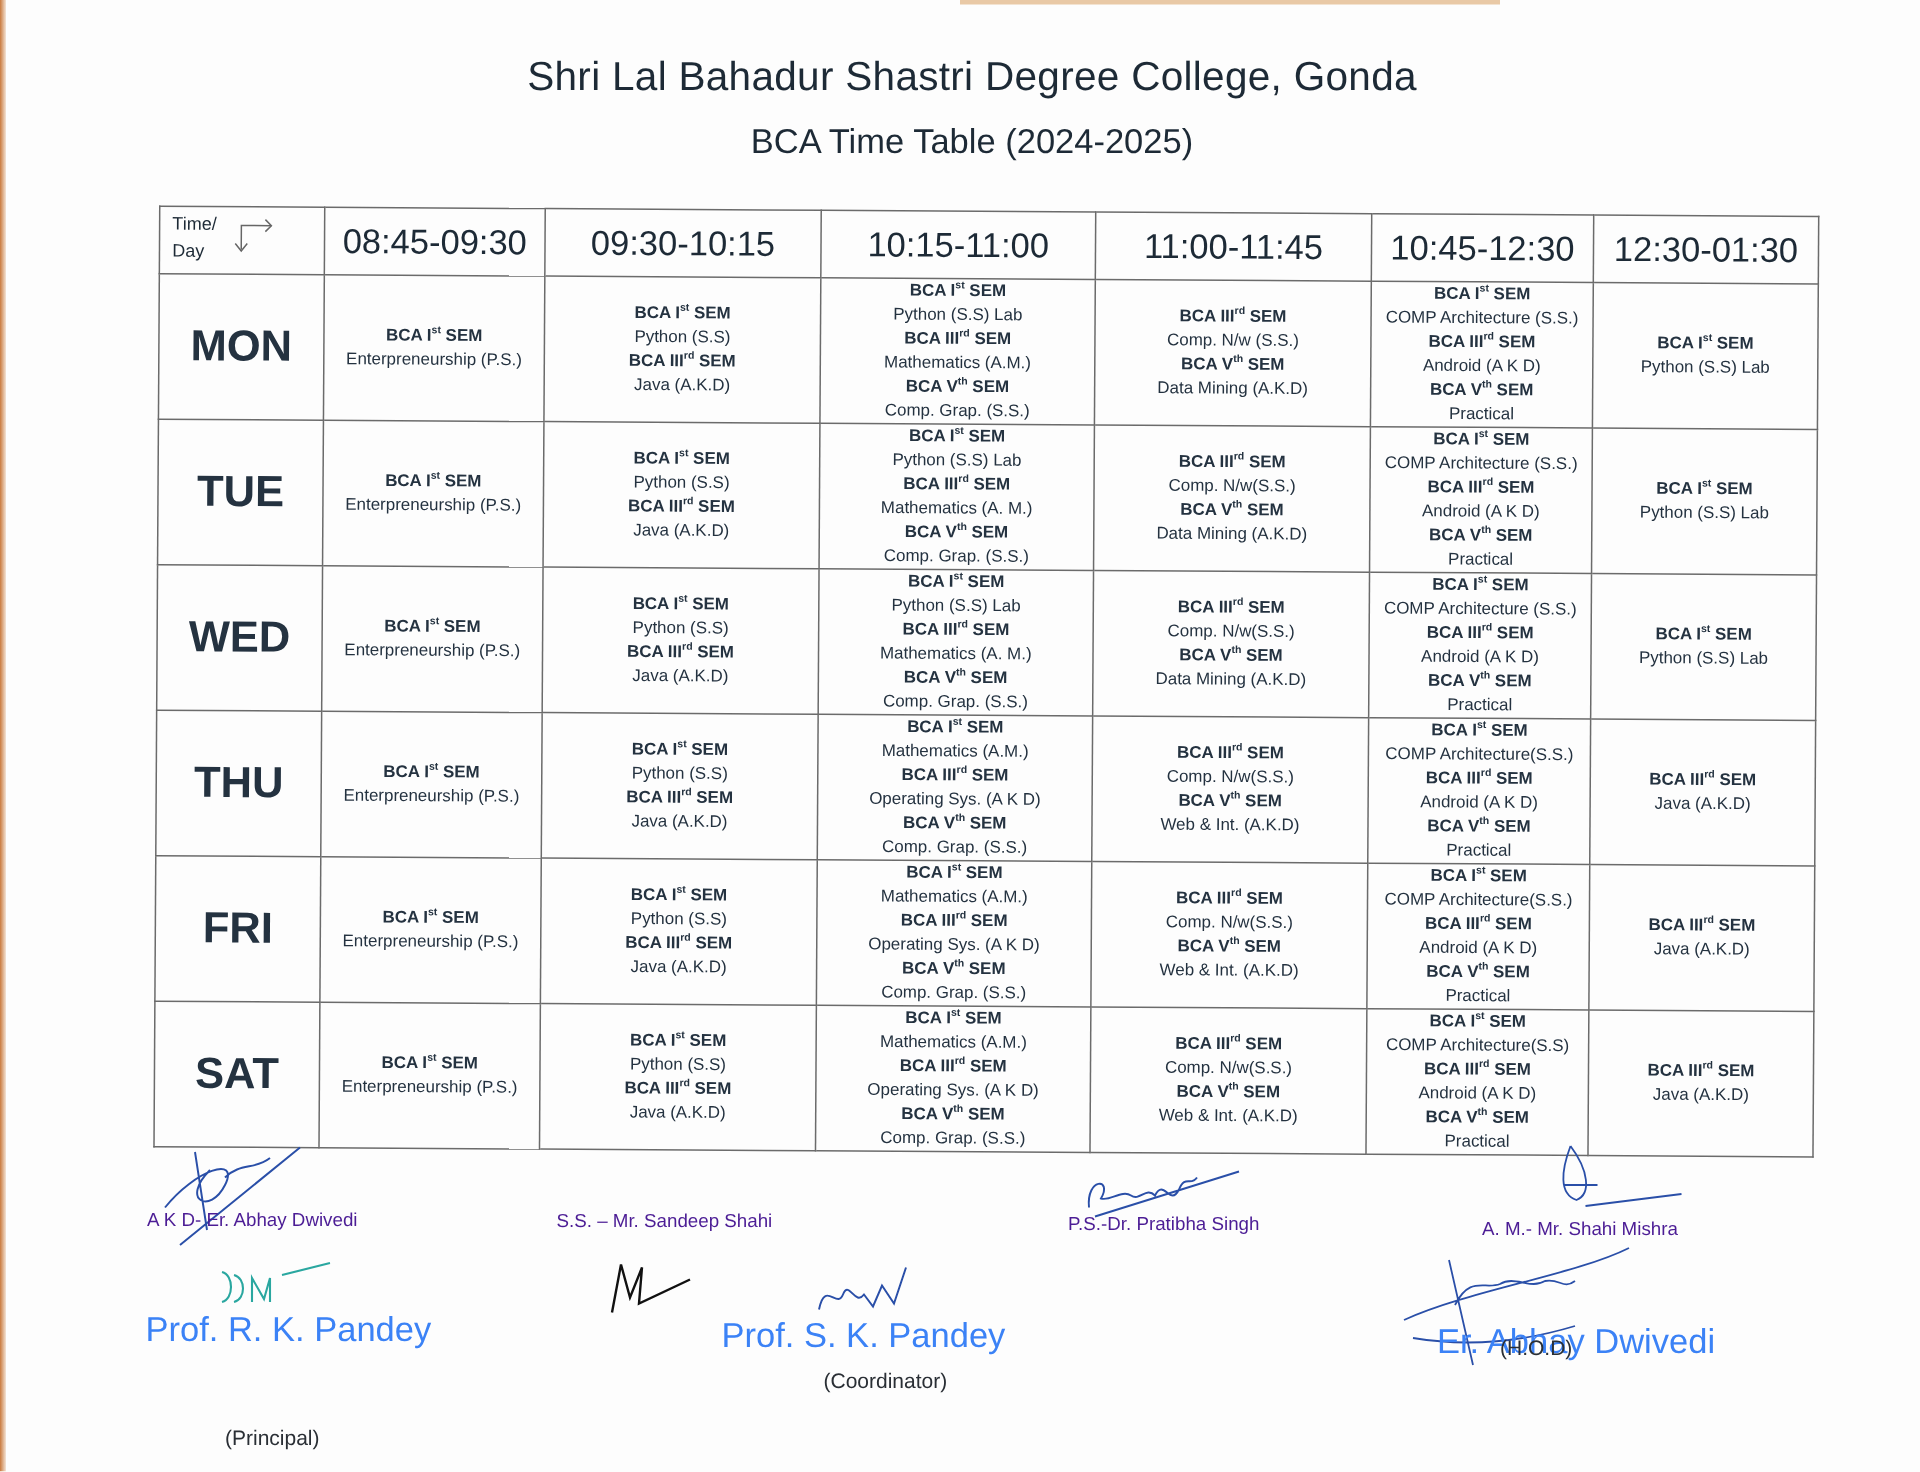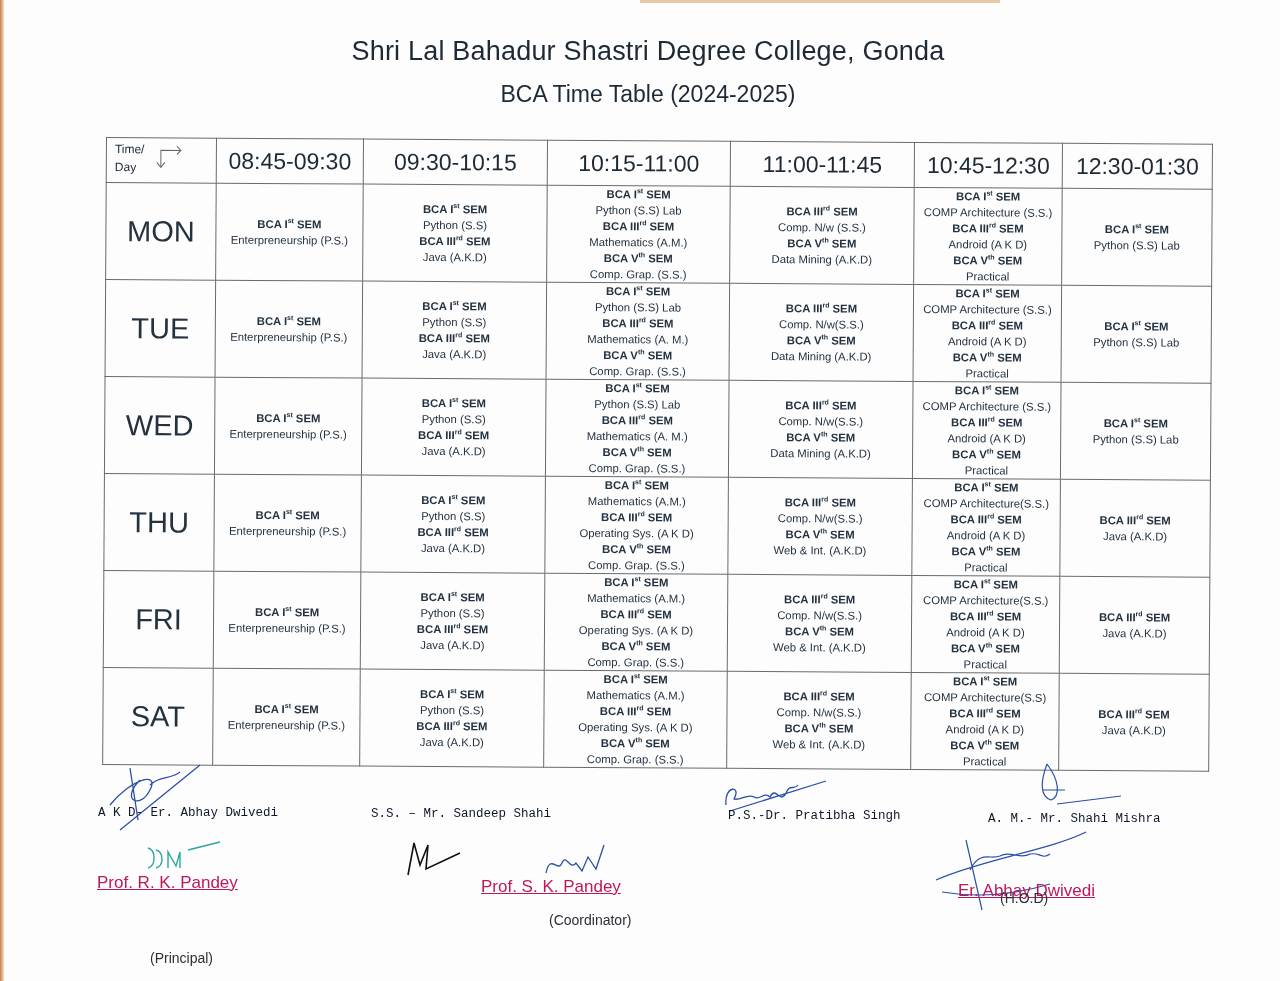--- a/index.html
+++ b/index.html
@@ -36,29 +36,29 @@
       text-align: center; vertical-align: middle;
       padding: 0; color: #243240;
     }
     table.tt th {
       height: 44px; font-weight: normal; font-size: 23px; color: #1d2a36;
     }
     table.tt th.corner { text-align: left; vertical-align: top; font-size: 12px; position: relative; }
     .corner .t1 { position: absolute; left: 8px; top: 4px; }
     .corner .t2 { position: absolute; left: 8px; top: 22px; text-align: center; }
     .corner svg { position: absolute; left: 44px; top: 4px; }
-    td.day { font-size: 29px; font-weight: normal; color: #1a2b3a; }
+    td.day { font-size: 29px; font-weight: bold; color: #1a2b3a; }
     table.tt tr.row td { height: 95px; }
     .cell { font-size: 11.3px; line-height: 16px; }
     .cell .sem { font-weight: bold; }
     .cell .subj { font-weight: normal; }
     sup { font-size: 7px; vertical-align: 5px; line-height: 0; }
     .sign-area { position: absolute; left: 0; top: 0; width: 1280px; height: 981px; pointer-events: none; }
-    .key { position: absolute; font-size: 12.5px; color: #0f172a; font-family: Liberation Mono, monospace; }
-    .big-name { position: absolute; font-size: 17px; color: #be185d; text-decoration: underline; }
+    .key { position: absolute; font-size: 12.5px; color: #4c1d95; }
+    .big-name { position: absolute; font-size: 23px; color: #3b82f6; }
     .role { position: absolute; font-size: 14px; color: #2a2f35; }
     svg.sig { position: absolute; overflow: visible; }
   </style>
 </head>
 <body>
 
 <div class="edge-left"></div>
 <div class="edge-top"></div>
 
 <div class="title">Shri Lal Bahadur Shastri Degree College, Gonda</div>
@@ -350,21 +350,21 @@
   </svg>
   <svg class="sig" style="left:1035px;top:760px" width="90" height="48">
     <path d="M12 4 C6 20 4 36 16 40 C26 36 24 20 12 4 M8 30 L30 30 M22 44 L86 36" fill="none" stroke="#2a4fa8" stroke-width="1.2"></path>
   </svg>
   <svg class="sig" style="left:930px;top:830px" width="160" height="80">
     <path d="M36 10 L52 80 M40 40 C50 20 60 30 70 26 C80 20 90 30 100 24 C110 22 112 30 120 24 M6 50 C50 30 120 20 156 2 M12 62 C60 70 100 60 120 54" fill="none" stroke="#2a4fa8" stroke-width="1.2"></path>
   </svg>
 
   <div class="key" style="left:98px;top:806px">A K D- Er. Abhay Dwivedi</div>
   <div class="key" style="left:371px;top:807px">S.S. – Mr. Sandeep Shahi</div>
-  <div class="key" style="left:728px;top:809px">P.S.-Dr. Pratibha Singh</div>
+  <div class="key" style="left:712px;top:809px">P.S.-Dr. Pratibha Singh</div>
   <div class="key" style="left:988px;top:812px">A. M.- Mr. Shahi Mishra</div>
 
   <div class="big-name" style="left:97px;top:873px">Prof. R. K. Pandey</div>
   <div class="role" style="left:150px;top:950px">(Principal)</div>
 
   <div class="big-name" style="left:481px;top:877px">Prof. S. K. Pandey</div>
   <div class="role" style="left:549px;top:912px">(Coordinator)</div>
 
   <div class="big-name" style="left:958px;top:881px">Er. Abhay Dwivedi</div>
   <div class="role" style="left:1000px;top:890px">(H.O.D)</div>

